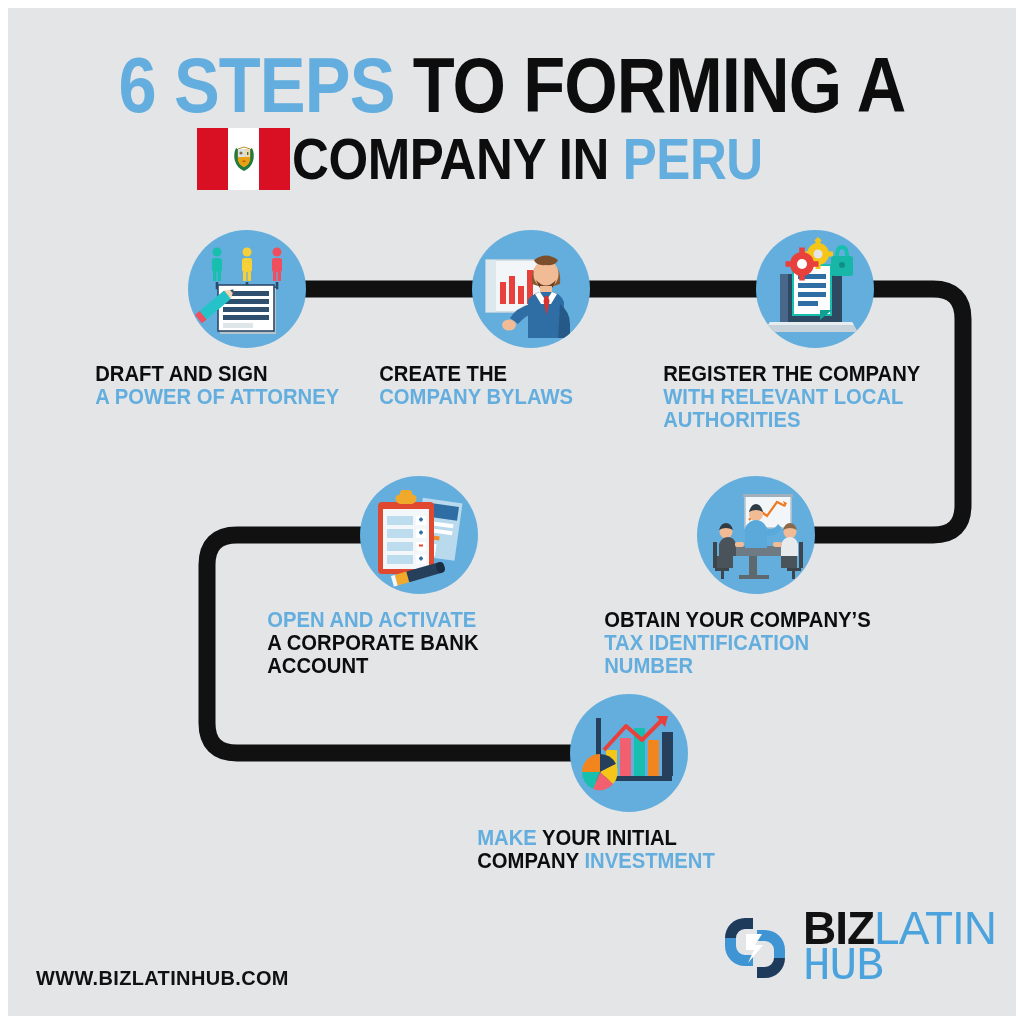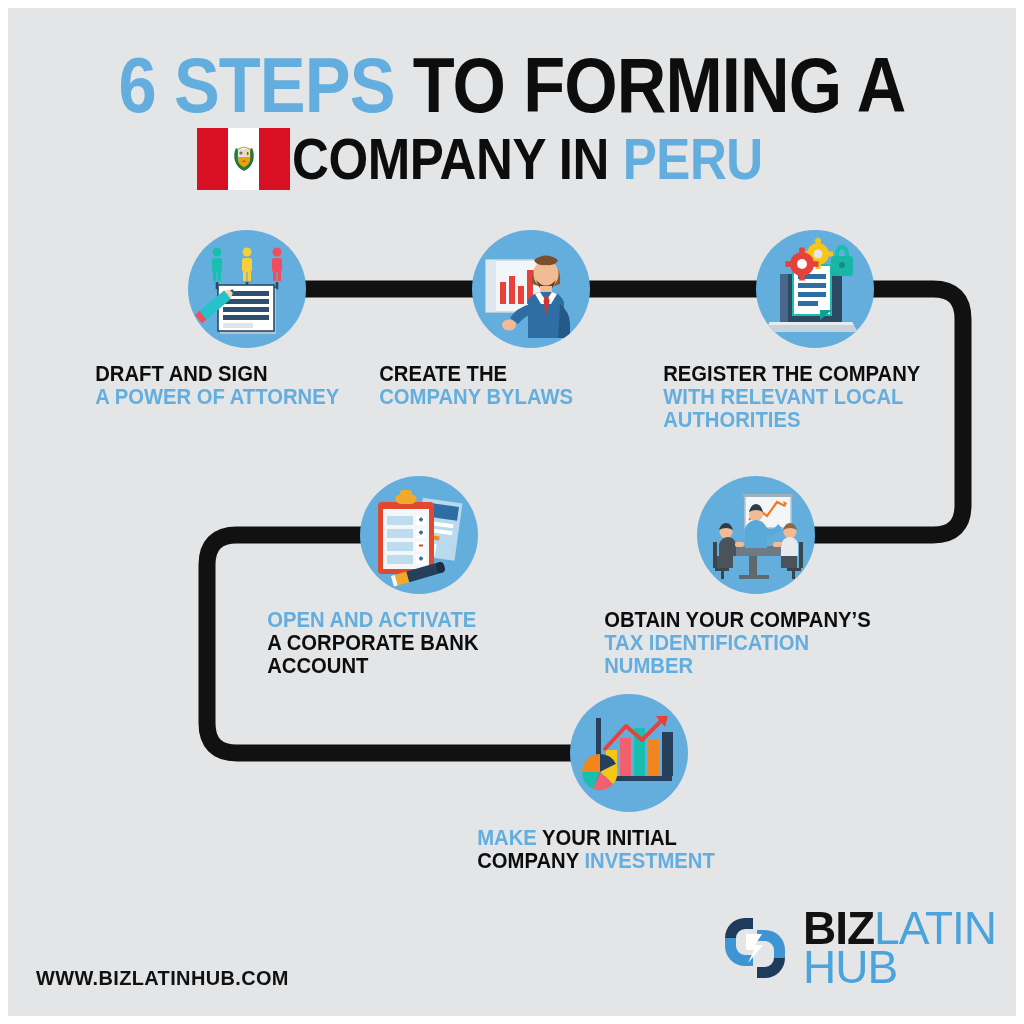--- a/index.html
+++ b/index.html
@@ -163,21 +163,21 @@
     line-height: 0.86;
   }
   .logo-row1 {
     font-family: "Liberation Sans", sans-serif;
     font-size: 46px;
     letter-spacing: -1px;
   }
   .logo-row1 .biz { font-weight: 700; color: #111111; }
   .logo-row1 .latin { font-weight: 400; color: #4aa3dc; }
   .logo-row2 {
-    font-family: Liberation Sans, sans-serif;
+    font-family: Liberation Mono, monospace;
     font-size: 46px;
     font-weight: 400;
     color: #4aa3dc;
     letter-spacing: -1px;
   }
 </style>
 </head>
 <body>
 
 <div id="infographic">

